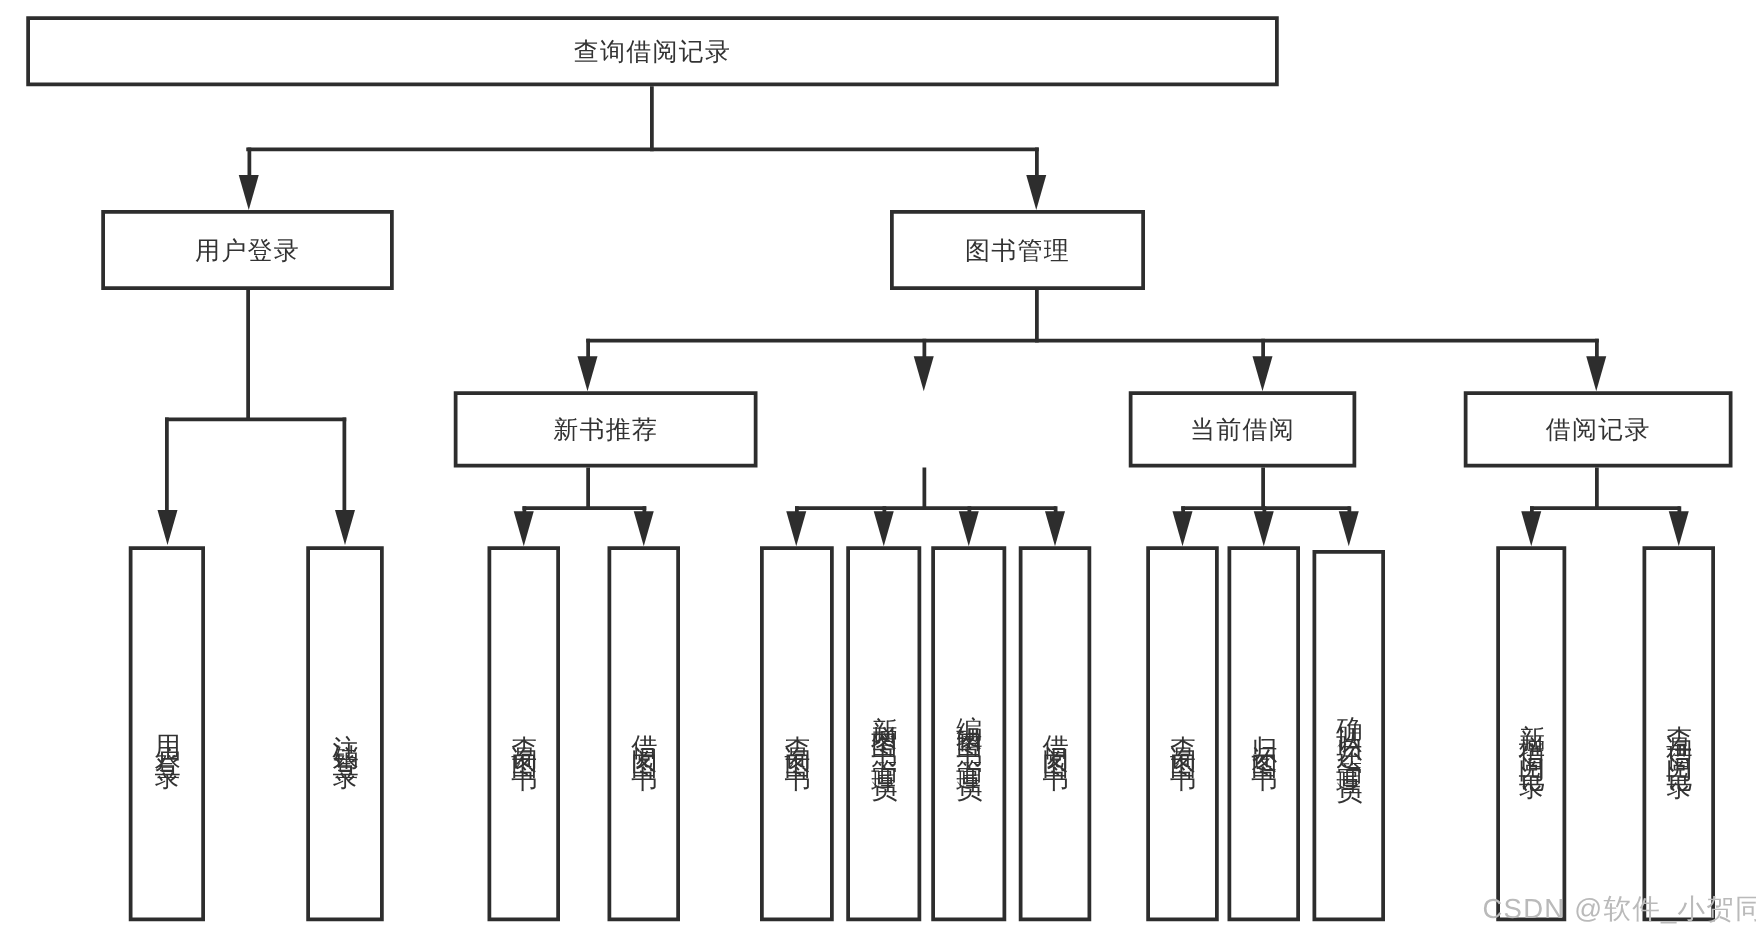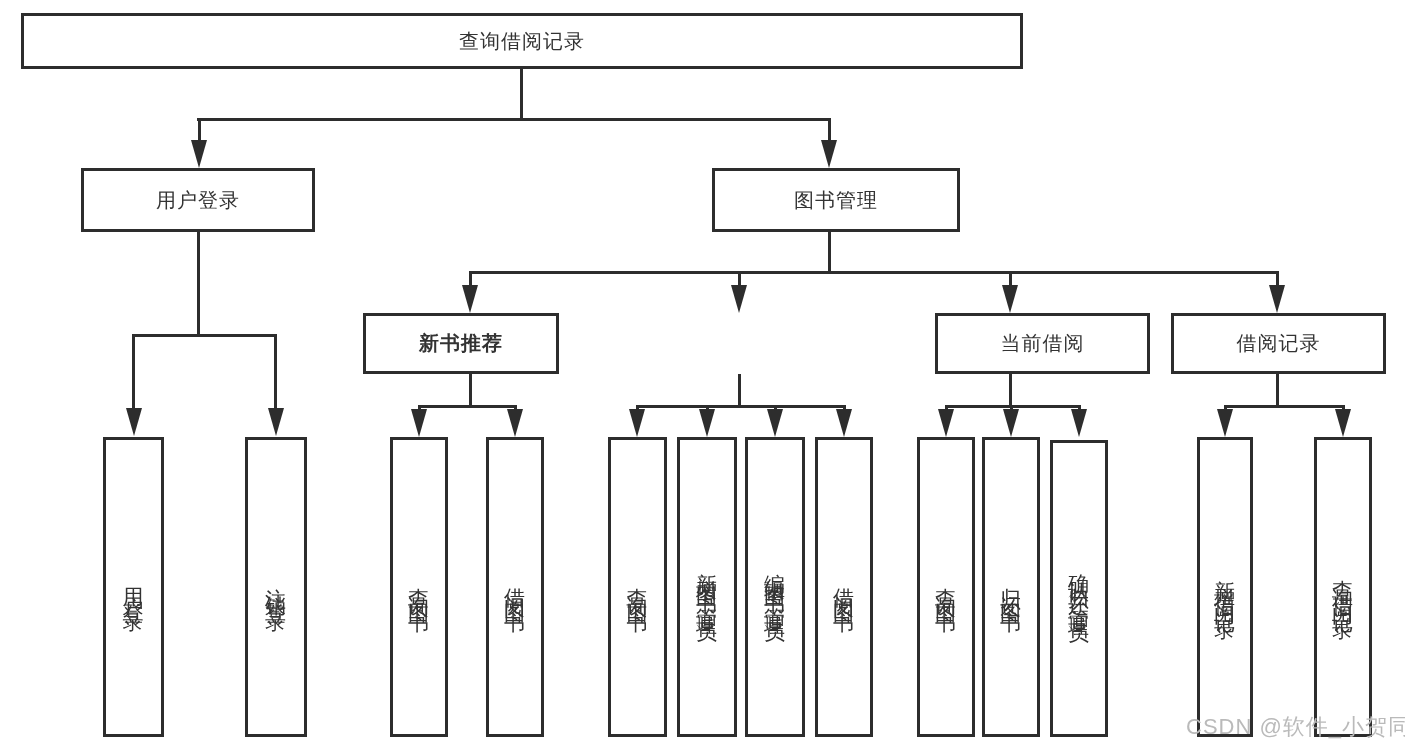--- a/index.html
+++ b/index.html
@@ -72,21 +72,21 @@
   <div class="vline" style="left:520px; top:69px; height:52px;"></div>
   <div class="hline" style="left:197px; top:118px; width:634px;"></div>
   <div class="vline" style="left:198px; top:118px; height:24px;"></div>
   <div class="arrow" style="left:191px; top:140px;"></div>
   <div class="vline" style="left:828px; top:118px; height:24px;"></div>
   <div class="arrow" style="left:821px; top:140px;"></div>
 
   <div class="box" style="left:81px; top:168px; width:234px; height:64px;">
     <span>用户登录</span>
   </div>
-  <div class="box" style="left:712px; top:168px; width:248px; height:64px;">
+  <div class="box" style="left:712px; top:168px; width:204px; height:64px;">
     <span>图书管理</span>
   </div>
 
   <div class="vline" style="left:197px; top:232px; height:104px;"></div>
   <div class="hline" style="left:132px; top:334px; width:145px;"></div>
   <div class="vline" style="left:132px; top:334px; height:76px;"></div>
   <div class="arrow" style="left:126px; top:408px;"></div>
   <div class="vline" style="left:274px; top:334px; height:76px;"></div>
   <div class="arrow" style="left:268px; top:408px;"></div>
 
@@ -94,24 +94,24 @@
   <div class="hline" style="left:469px; top:271px; width:810px;"></div>
   <div class="vline" style="left:469px; top:271px; height:16px;"></div>
   <div class="arrow" style="left:462px; top:285px;"></div>
   <div class="vline" style="left:738px; top:271px; height:16px;"></div>
   <div class="arrow" style="left:731px; top:285px;"></div>
   <div class="vline" style="left:1009px; top:271px; height:16px;"></div>
   <div class="arrow" style="left:1002px; top:285px;"></div>
   <div class="vline" style="left:1276px; top:271px; height:16px;"></div>
   <div class="arrow" style="left:1269px; top:285px;"></div>
 
-  <div class="box" style="left:363px; top:313px; width:196px; height:61px;font-weight:bold;">
+  <div class="box" style="left:363px; top:313px; width:243px; height:61px;">
     <span>新书推荐</span>
   </div>
-  <div class="box" style="left:903px; top:313px; width:215px; height:61px;margin-left:32px;">
+  <div class="box" style="left:903px; top:313px; width:182px; height:61px;">
     <span>当前借阅</span>
   </div>
   <div class="box" style="left:1171px; top:313px; width:215px; height:61px;">
     <span>借阅记录</span>
   </div>
 
   <div class="vline" style="left:469px; top:374px; height:33px;"></div>
   <div class="hline" style="left:418px; top:405px; width:99px;"></div>
   <div class="vline" style="left:418px; top:405px; height:8px;"></div>
   <div class="arrow" style="left:411px; top:409px;"></div>

